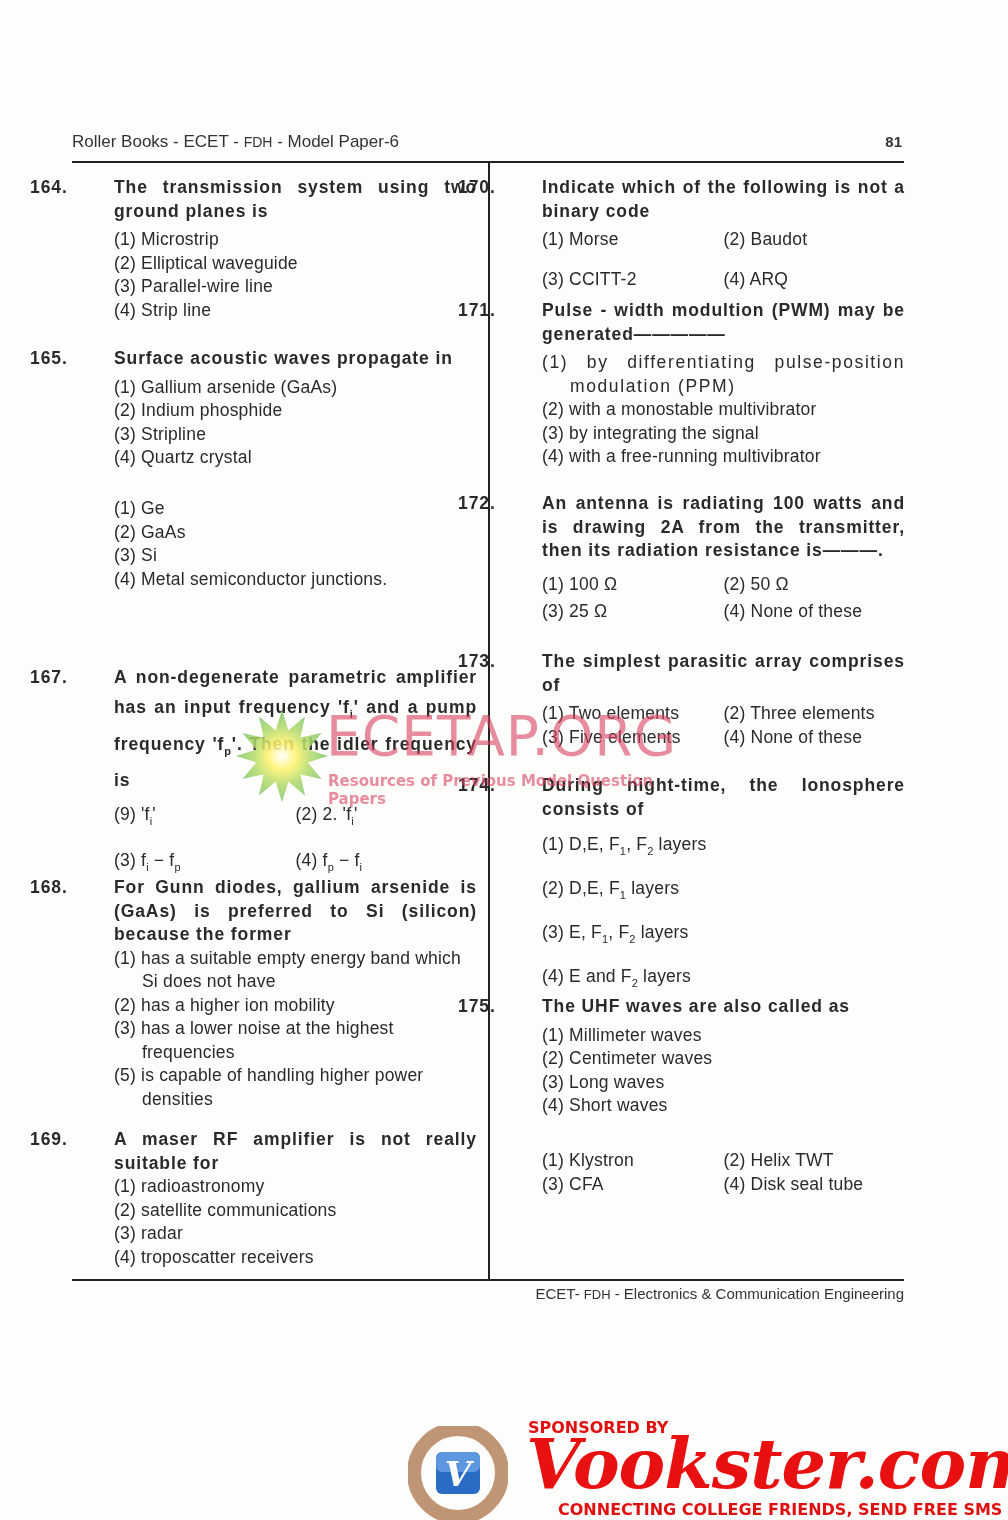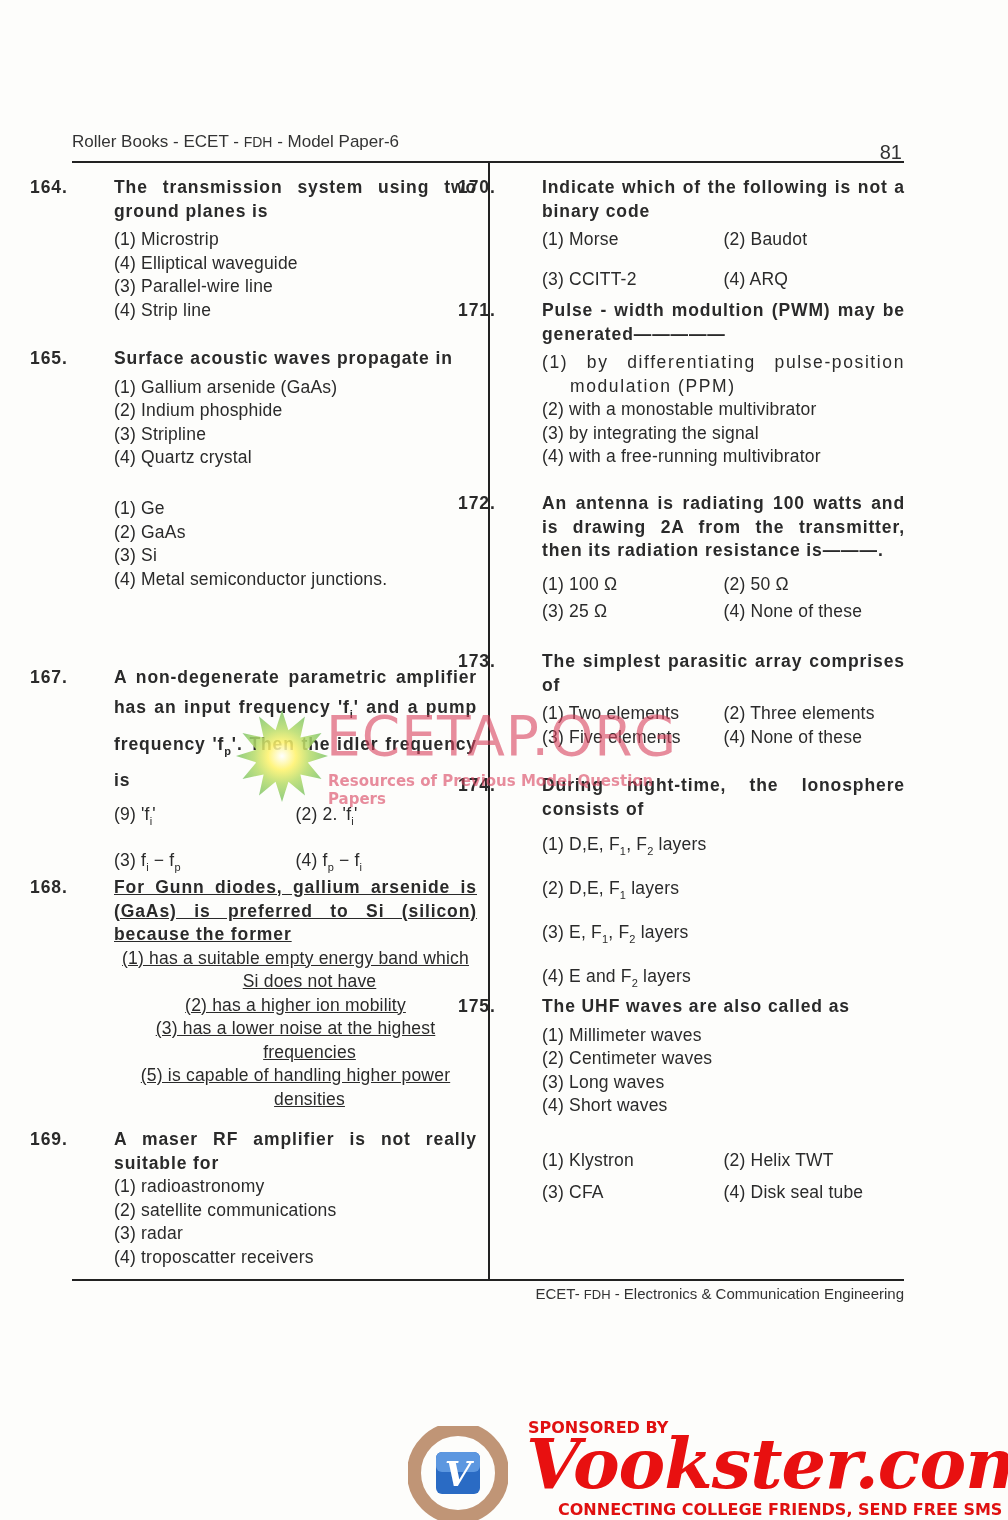--- a/index.html
+++ b/index.html
@@ -7,35 +7,35 @@
     width:1008px; height:1520px; position:relative; overflow:hidden;
     background:#fdfdfb; color:#2a2a2a;
     font-family:"Liberation Sans", "DejaVu Sans", sans-serif;
   }
   .header {
     position:absolute; left:72px; top:128px; width:832px; height:26px;
     font-size:17px; color:#333;
   }
   .header .title { position:absolute; left:0; top:4px; }
   .header .title .small { font-size:14px; }
-  .header .pagenum { position:absolute; right:2px; top:13px; font-size:20px; font-weight:normal; }
+  .header .pagenum { position:absolute; right:2px; top:5px; font-size:15px; font-weight:bold; }
   .rule-top { position:absolute; left:72px; top:161px; width:832px; height:2px; background:#222; }
   .rule-bottom { position:absolute; left:72px; top:1279px; width:832px; height:2px; background:#222; }
   .vdivider { position:absolute; left:488px; top:162px; width:2px; height:1118px; background:#222; }
   .footer {
     position:absolute; right:104px; top:1285px; font-size:15px; color:#333;
   }
   .footer .small { font-size:13px; }
   .q { position:absolute; font-size:17.5px; line-height:23.5px; }
   .q .stem { font-weight:bold; letter-spacing:0.9px; text-align:justify; }
   .q .num { display:inline-block; width:42px; }
   .q .stem-wrap { padding-left:42px; text-indent:-42px; }
   .q .opts { padding-left:42px; margin-top:5px; font-weight:normal; letter-spacing:0.2px; }
   .q .opt { display:block; }
-  .q .opt.hang { padding-left:28px; text-indent:-28px;text-align:center; }
+  .q .opt.hang { padding-left:28px; text-indent:-28px; }
   .grid2 { display:grid; grid-template-columns: 1fr 1fr; row-gap:4px; }
   .left { left:72px; width:405px; }
   .right { left:500px; width:405px; }
   .tall .opts .opt { margin-bottom:14px; }
   .q167 .stem { line-height:30px; }
   .watermark {
     position:absolute; left:236px; top:710px; width:460px; height:90px; pointer-events:none;
   }
   .wm-star { position:absolute; left:0; top:0; width:92px; height:92px; }
   .wm-text { position:absolute; left:90px; top:-6px; font-size:55px; color:#d9425e; opacity:0.6; font-family:"DejaVu Sans", sans-serif; letter-spacing:1px; }
@@ -55,21 +55,21 @@
   <span class="pagenum">81</span>
 </div>
 <div class="rule-top"></div>
 <div class="vdivider"></div>
 <div class="rule-bottom"></div>
 
 <div class="q left" style="top:176px;">
   <div class="stem stem-wrap"><span class="num">164.</span><span>The transmission system using two ground planes is</span></div>
   <div class="opts">
     <span class="opt">(1) Microstrip</span>
-    <span class="opt">(4) Elliptical waveguide</span>
+    <span class="opt">(2) Elliptical waveguide</span>
     <span class="opt">(3) Parallel-wire line</span>
     <span class="opt">(4) Strip line</span>
   </div>
 </div>
 
 <div class="q left" style="top:347px;">
   <div class="stem stem-wrap"><span class="num">165.</span><span>Surface acoustic waves propagate in</span></div>
   <div class="opts">
     <span class="opt">(1) Gallium arsenide (GaAs)</span>
     <span class="opt">(2) Indium phosphide</span>
@@ -90,21 +90,21 @@
 <div class="q left q167" style="top:662px;">
   <div class="stem stem-wrap"><span class="num">167.</span><span>A non-degenerate parametric amplifier has an input frequency 'f</span><sub>i</sub><span>' and a pump frequency 'f</span><sub>p</sub><span>'. Then the idler frequency is</span></div>
   <div class="opts grid2" style="row-gap:16px; margin-top:8px;">
     <span class="opt"><span>(9) 'f</span><sub>i</sub><span>'</span></span>
     <span class="opt"><span>(2) 2. 'f</span><sub>i</sub><span>'</span></span>
     <span class="opt"><span>(3) f</span><sub>i</sub><span> − f</span><sub>p</sub></span>
     <span class="opt"><span>(4) f</span><sub>p</sub><span> − f</span><sub>i</sub></span>
   </div>
 </div>
 
-<div class="q left" style="top:876px;text-decoration:underline;">
+<div class="q left" style="top:876px;">
   <div class="stem stem-wrap"><span class="num">168.</span><span>For Gunn diodes, gallium arsenide is (GaAs) is preferred to Si (silicon) because the former</span></div>
   <div class="opts" style="margin-top:0;">
     <span class="opt hang">(1) has a suitable empty energy band which Si does not have</span>
     <span class="opt hang">(2) has a higher ion mobility</span>
     <span class="opt hang">(3) has a lower noise at the highest frequencies</span>
     <span class="opt hang">(5) is capable of handling higher power densities</span>
   </div>
 </div>
 
 <div class="q left" style="top:1128px;">
@@ -171,21 +171,21 @@
   <div class="stem stem-wrap"><span class="num">175.</span><span>The UHF waves are also called as</span></div>
   <div class="opts">
     <span class="opt">(1) Millimeter waves</span>
     <span class="opt">(2) Centimeter waves</span>
     <span class="opt">(3) Long waves</span>
     <span class="opt">(4) Short waves</span>
   </div>
 </div>
 
 <div class="q right" style="top:1141px;">
-  <div class="opts grid2" style="row-gap:8px; margin-top:8px;">
+  <div class="opts grid2" style="row-gap:0; margin-top:8px;">
     <span class="opt">(1) Klystron</span>
     <span class="opt">(2) Helix TWT</span>
     <span class="opt">(3) CFA</span>
     <span class="opt">(4) Disk seal tube</span>
   </div>
 </div>
 
 <div class="footer"><span>ECET- </span><span class="small">FDH</span><span> - Electronics &amp; Communication Engineering</span></div>
 
 <div class="watermark">

